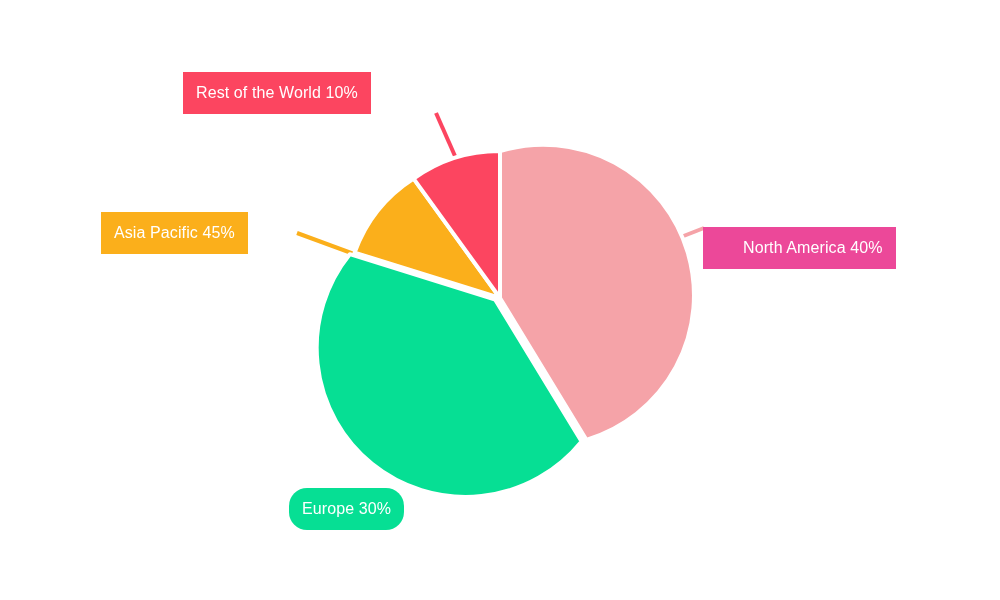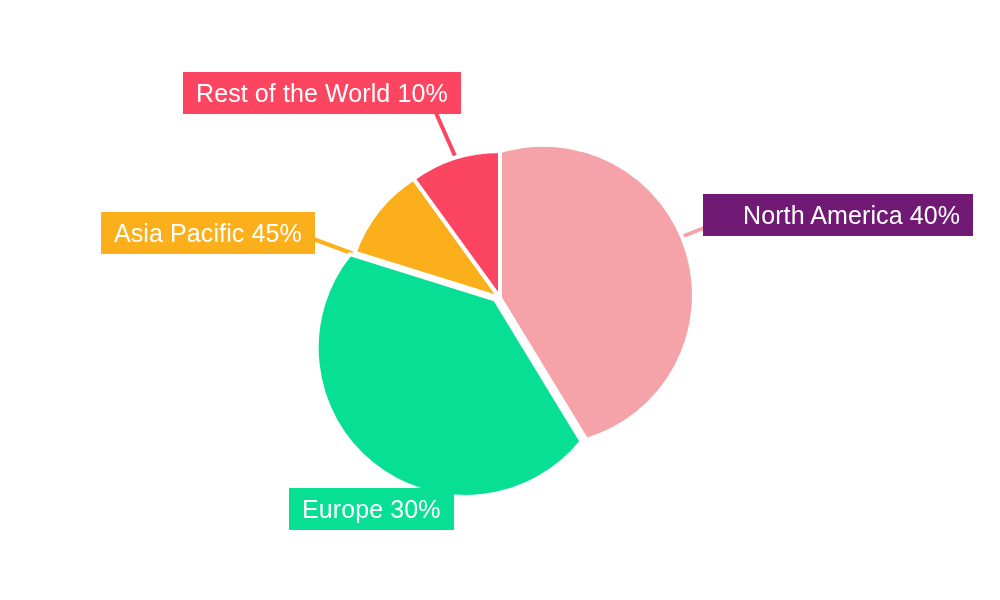--- a/index.html
+++ b/index.html
@@ -26,21 +26,21 @@
     height: 600px;
   }
   .data-label {
     position: absolute;
     display: flex;
     align-items: center;
     box-sizing: border-box;
     height: 42px;
     padding: 0 13px;
     color: #ffffff;
-    font-size: 25px;
+    font-size: 16px;
     font-family: "Liberation Sans", sans-serif;
     line-height: 42px;
     white-space: nowrap;
     letter-spacing: 0.1px;
   }
 </style>
 </head>
 <body>
 
 <div id="chart-root">
@@ -67,21 +67,21 @@
   </svg>
 
   <div class="data-label" style="left:183px; top:72px; background:#FC4560;">
     <span>Rest of the World 10%</span>
   </div>
 
   <div class="data-label" style="left:101px; top:212px; background:#FBAF1B;">
     <span>Asia Pacific 45%</span>
   </div>
 
-  <div class="data-label" style="left:703px; top:194px; background:#701a75;padding-left:40px;">
+  <div class="data-label" style="left:703px; top:227px; background:#ec4899;padding-left:40px;">
     <span>North America 40%</span>
   </div>
 
-  <div class="data-label" style="left:289px; top:488px; background:#06DF94;">
+  <div class="data-label" style="left:289px; top:488px; background:#06DF94;border-radius:18px;">
     <span>Europe 30%</span>
   </div>
 
 </div>
 
 </body></html>

